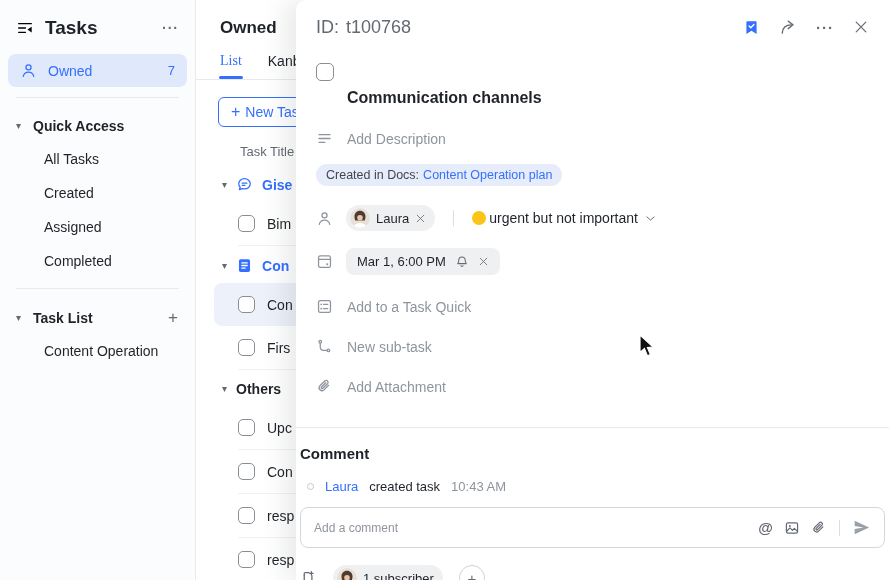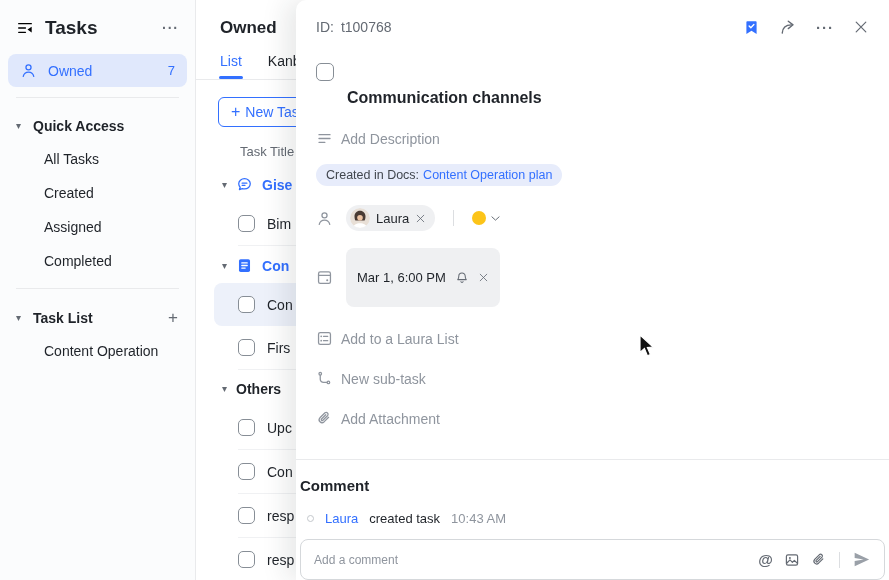--- a/index.html
+++ b/index.html
@@ -31,54 +31,54 @@
   .sb-section{display:flex;align-items:center;gap:12px;padding:10px 16px 8px;font-size:14px;font-weight:700;color:var(--text);}
   .caret{font-size:10px;color:var(--gray);line-height:1;cursor:pointer;}
   .sb-plus{margin-left:auto;color:var(--gray);cursor:pointer;}
   .sb-sub{padding:9px 16px 9px 44px;font-size:14px;color:var(--text);cursor:pointer;}
 
   
   .list-panel{position:absolute;left:196px;top:0;width:420px;height:100%;background:#fff;}
   .lp-title{padding:18px 0 0 24px;font-size:17px;font-weight:700;color:var(--text);}
   .lp-tabs{display:flex;gap:26px;padding:15px 0 0 24px;border-bottom:1px solid var(--div);}
   .lp-tab{font-size:14px;color:var(--text);padding-bottom:10px;position:relative;cursor:pointer;white-space:nowrap;}
-  .lp-tab.active{color:var(--accent);font-weight:500;}
+  .lp-tab.active{color:var(--accent);font-weight:500;font-family:Liberation Serif, serif;}
   .lp-tab.active::after{content:"";position:absolute;left:-1px;right:-1px;bottom:0;height:3px;border-radius:2px;background:var(--accent);}
   .new-task{display:inline-flex;align-items:center;gap:5px;margin:17px 0 0 22px;padding:6px 12px;border:1px solid var(--accent);border-radius:6px;background:#fff;color:var(--accent);font-size:14px;font-family:inherit;cursor:pointer;white-space:nowrap;}
   .lp-colheader{padding:17px 0 6px 44px;font-size:13px;color:var(--gray);}
   .lp-group{display:flex;align-items:center;gap:9px;padding:11px 0 9px 26px;font-size:14px;font-weight:700;white-space:nowrap;cursor:pointer;}
   .lp-group .g-label{color:var(--accent);}
   .lp-group.plain .g-label{color:var(--text);}
   .lp-task{display:flex;align-items:center;gap:12px;padding:13px 0 13px 42px;font-size:14px;color:var(--text);white-space:nowrap;cursor:pointer;}
   .lp-task.selected{background:#edf1fa;border-radius:8px;margin-left:18px;padding-left:24px;}
   .checkbox{flex:none;width:17px;height:17px;border:1.5px solid #878e96;border-radius:5px;background:#fff;cursor:pointer;}
   .lp-sep{height:1px;background:#f0f1f3;margin-left:42px;}
 
   
   .detail{position:absolute;left:296px;top:0;right:0;bottom:0;background:#fff;z-index:5;border-top-left-radius:10px;box-shadow:-10px 0 26px rgba(31,35,41,.10);}
   .dp-header{display:flex;align-items:center;height:54px;padding:0 20px;}
-  .dp-id{display:flex;gap:7px;font-size:14px;color:var(--gray);}
+  .dp-id{display:flex;gap:7px;font-size:18px;color:var(--gray);}
   .dp-actions{margin-left:auto;display:flex;align-items:center;gap:19px;}
   .act-btn{color:var(--gray);cursor:pointer;display:flex;align-items:center;}
   .dp-title-row{display:flex;align-items:flex-start;gap:13px;padding:8px 20px 0;}
   .dp-checkbox{flex:none;width:18px;height:18px;border:1.5px solid #878e96;border-radius:5px;margin-top:1px;cursor:pointer;}
   .dp-title{font-size:16px;font-weight:700;color:var(--text);margin-top:27px;}
-  .dp-row{display:flex;align-items:center;gap:8px;padding:0 20px;margin-top:23px;font-size:14px;color:var(--ph);cursor:pointer;}
+  .dp-row{display:flex;align-items:center;gap:14px;padding:0 20px;margin-top:23px;font-size:14px;color:var(--ph);cursor:pointer;}
   .dp-row .row-ic{color:var(--ph);flex:none;}
   .dp-chip-row{padding:0 20px;margin-top:17px;}
   .chip{display:inline-flex;align-items:center;gap:4px;background:#e7ecfb;border-radius:12px;padding:4px 10px;font-size:12.5px;color:#41464e;}
   .chip-link{color:var(--accent);cursor:pointer;}
   .assign-row{display:flex;align-items:center;gap:13px;padding:0 20px;margin-top:19px;}
   .pill{display:inline-flex;align-items:center;gap:6px;background:#eff0f2;border-radius:14px;padding:3px 9px 3px 4px;font-size:13px;color:var(--text);cursor:pointer;}
   .avatar{width:20px;height:20px;border-radius:50%;flex:none;}
   .x-ic{color:var(--gray);cursor:pointer;display:flex;}
   .vdiv{width:1px;height:16px;background:#dcdee1;margin:0 5px;}
   .prio{display:inline-flex;align-items:center;gap:6px;font-size:14px;color:var(--text);cursor:pointer;}
   .dot{width:14px;height:14px;border-radius:50%;background:#fcc419;flex:none;margin-right:-3px;}
-  .date-pill{display:inline-flex;align-items:center;gap:9px;background:#eff0f2;border-radius:8px;padding:22px 11px;font-size:13px;color:var(--text);cursor:pointer;}
+  .date-pill{display:inline-flex;align-items:center;gap:9px;background:#eff0f2;border-radius:8px;padding:6px 11px;font-size:13px;color:var(--text);cursor:pointer;}
   .dp-divider{height:1px;background:var(--div);margin-top:32px;}
   .comment-sec{padding:17px 4px 0;}
   .comment-head{font-size:15px;font-weight:700;color:var(--text);}
   .activity{display:flex;align-items:center;gap:11px;margin-top:17px;padding-left:7px;font-size:13px;}
   .act-dot{width:7px;height:7px;border:1.5px solid #c3c7cc;border-radius:50%;flex:none;}
   .act-actor{color:var(--accent);cursor:pointer;}
   .act-text{color:var(--text);}
   .act-time{color:var(--ph);}
   .comment-input{display:flex;align-items:center;gap:11px;margin-top:13px;border:1px solid #d5d8db;border-radius:8px;padding:10px 13px;}
   .comment-input input{flex:1;border:none;outline:none;font-size:12px;color:var(--text);font-family:inherit;background:transparent;}
@@ -311,20 +311,21 @@
           <svg class="ic" width="11" height="11" viewBox="0 0 20 20">
               <g class="ic-stroke" stroke-width="2">
                 <path d="M4 4l12 12M16 4L4 16"></path>
               </g>
             </svg>
         </span>
       </span>
       <span class="vdiv"></span>
       <span class="prio">
         <span class="dot" style="background: rgb(252, 196, 25);"></span>
+        <span>urgent but not important</span>
         <span style="color:var(--gray);display:flex;">
           <svg class="ic" width="13" height="13" viewBox="0 0 20 20">
               <g class="ic-stroke">
                 <path d="M4.5 7.5l5.5 5 5.5-5"></path>
               </g>
             </svg>
         </span>
       </span>
     </div>
 
@@ -361,21 +362,21 @@
     <div class="dp-row">
       <span class="row-ic">
         <svg class="ic" width="17" height="17" viewBox="0 0 20 20">
             <g class="ic-stroke">
               <rect x="3" y="3" width="14" height="14" rx="2"></rect>
               <path d="M8.8 7.4h5M8.8 12.6h5"></path>
               <path d="M6.1 7.4h.02M6.1 12.6h.02" stroke-width="2"></path>
             </g>
           </svg>
       </span>
-      <span>Add to a Laura List</span>
+      <span>Add to a Task Quick</span>
     </div>
 
     <div class="dp-row">
       <span class="row-ic">
         <svg class="ic" width="17" height="17" viewBox="0 0 20 20">
             <g class="ic-stroke">
               <circle cx="5" cy="4.4" r="1.5"></circle>
               <path d="M5 6.2v4.6A3.8 3.8 0 008.8 14.6h4"></path>
               <circle cx="14.6" cy="14.6" r="1.5"></circle>
             </g>

